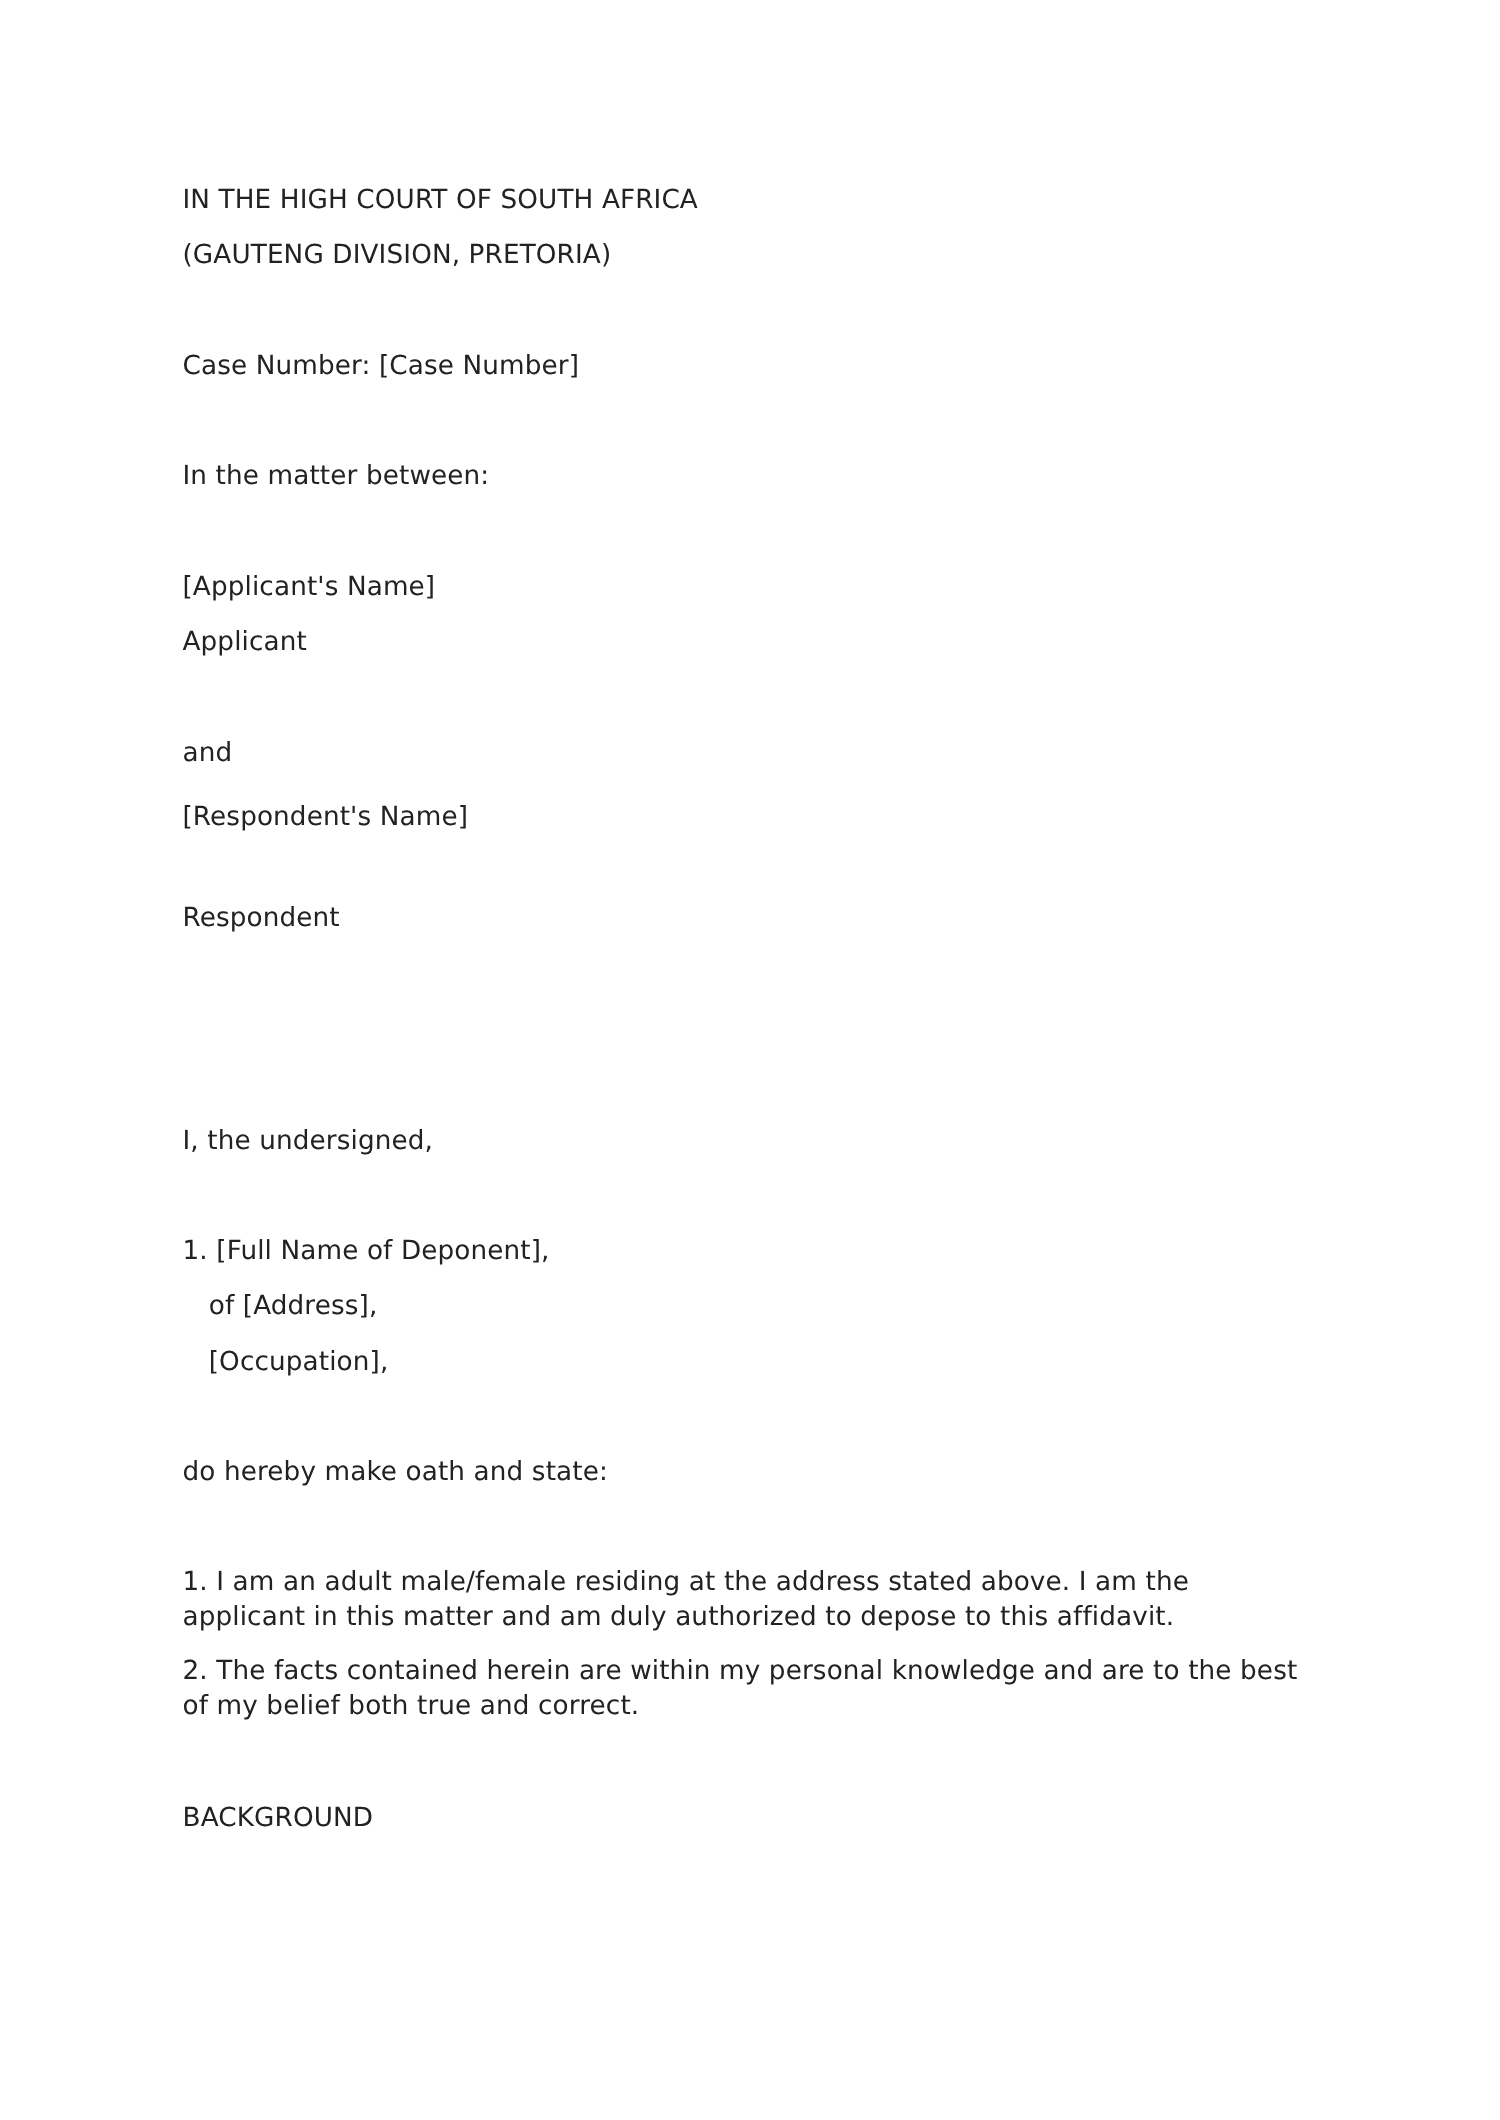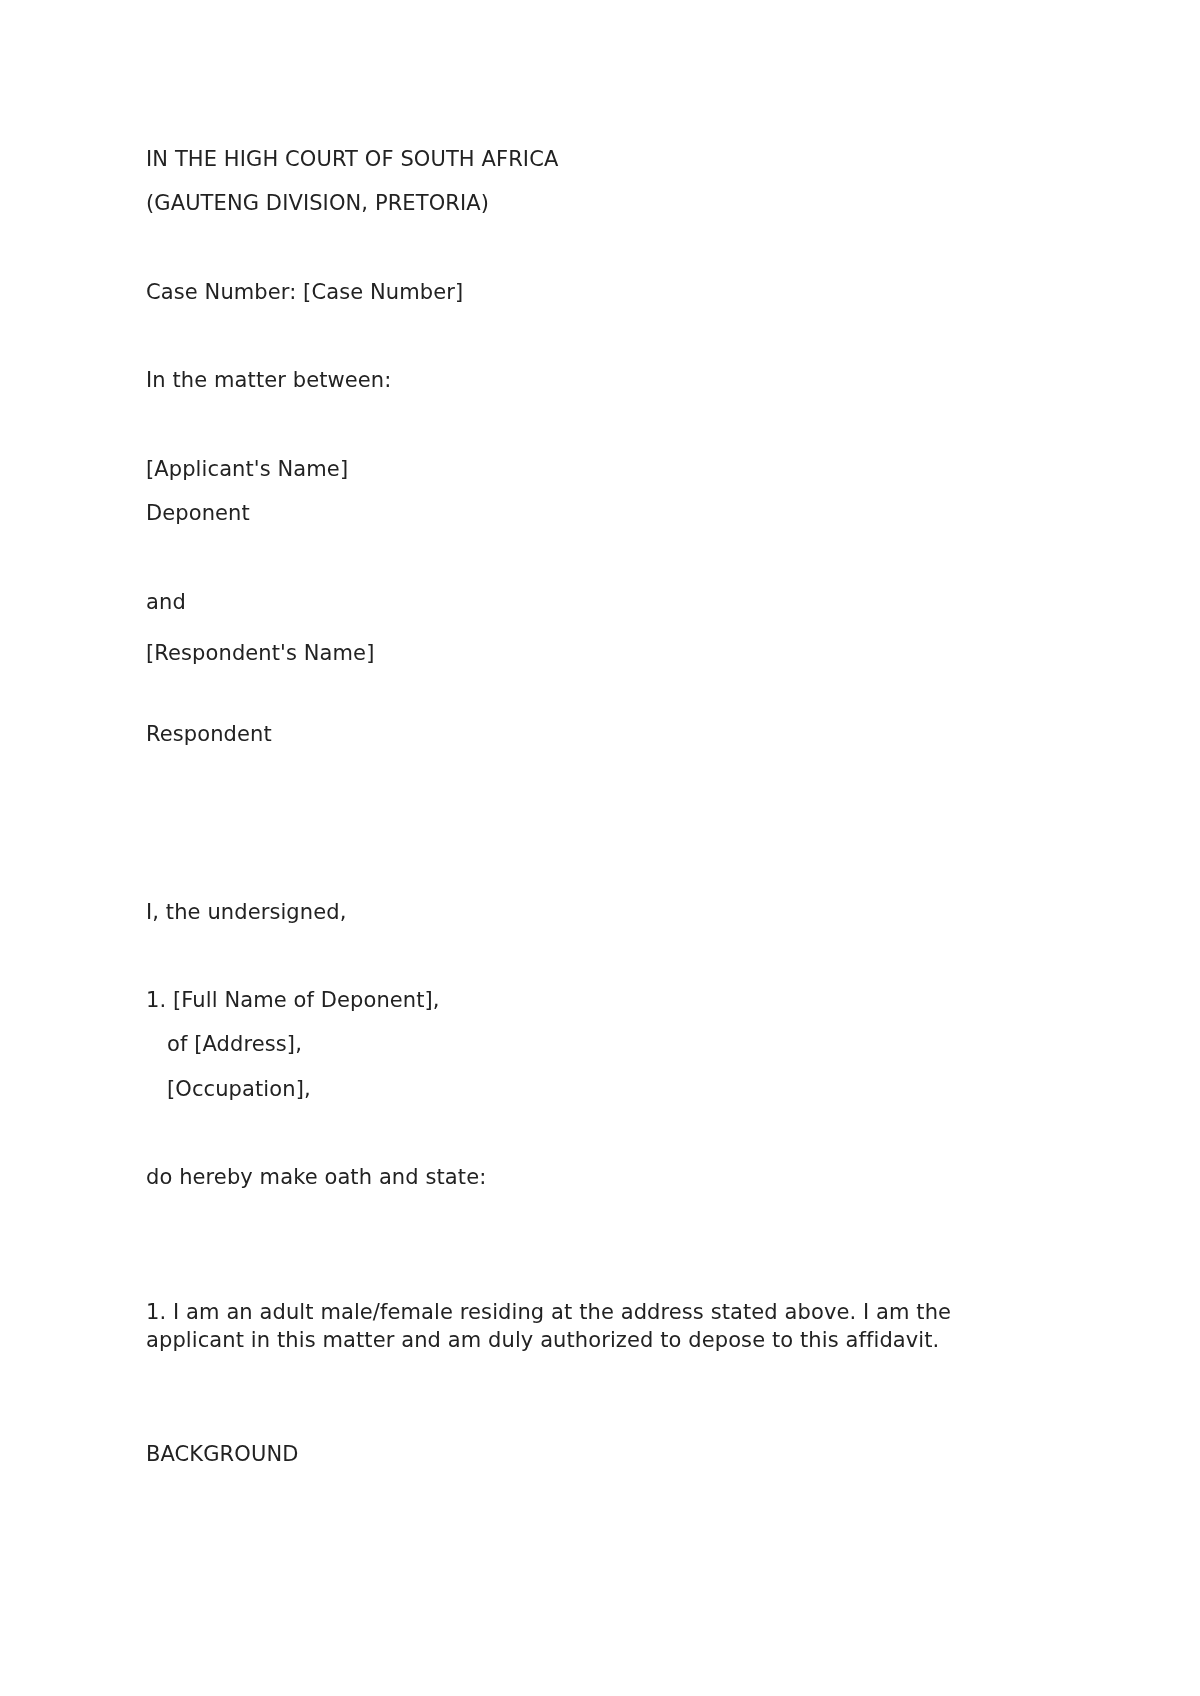--- a/index.html
+++ b/index.html
@@ -32,32 +32,33 @@
 
 <div class="page">
   <div class="line" style="top:146px">IN THE HIGH COURT OF SOUTH AFRICA</div>
   <div class="line" style="top:279px">Case Number: [Case Number]</div>
 
   <div class="line" style="top:190px">(GAUTENG DIVISION, PRETORIA)</div>
 
   <div class="line" style="top:367px">In the matter between:</div>
 
   <div class="line" style="top:456px">[Applicant's Name]</div>
-  <div class="line" style="top:500px">Deponent</div>
+  <div class="line" style="top:500px">Applicant</div>
 
   <div class="line" style="top:589px">and</div>
 
   <div class="line" style="top:640px">[Respondent's Name]</div>
   <div class="line" style="top:721px">Respondent</div>
 
 
   <div class="line" style="top:899px">I, the undersigned,</div>
 
   <div class="line" style="top:987px">1. [Full Name of Deponent],</div>
   <div class="line indent" style="top:1031px">of [Address],</div>
   <div class="line indent" style="top:1076px">[Occupation],</div>
 
   <div class="line" style="top:1164px">do hereby make oath and state:</div>
 
-  <div class="para" style="top:1298px">1. I am an adult male/female residing at the address stated above. I am the applicant in this matter and am duly authorized to depose to this affidavit.</div>
+  <div class="para" style="top:1251px">1. I am an adult male/female residing at the address stated above. I am the applicant in this matter and am duly authorized to depose to this affidavit.</div>
+  <div class="para" style="top:1322px">2. The facts contained herein are within my personal knowledge and are to the best of my belief both true and correct.</div>
 
   <div class="line" style="top:1441px">BACKGROUND</div>
 </div>
 
 </body></html>

